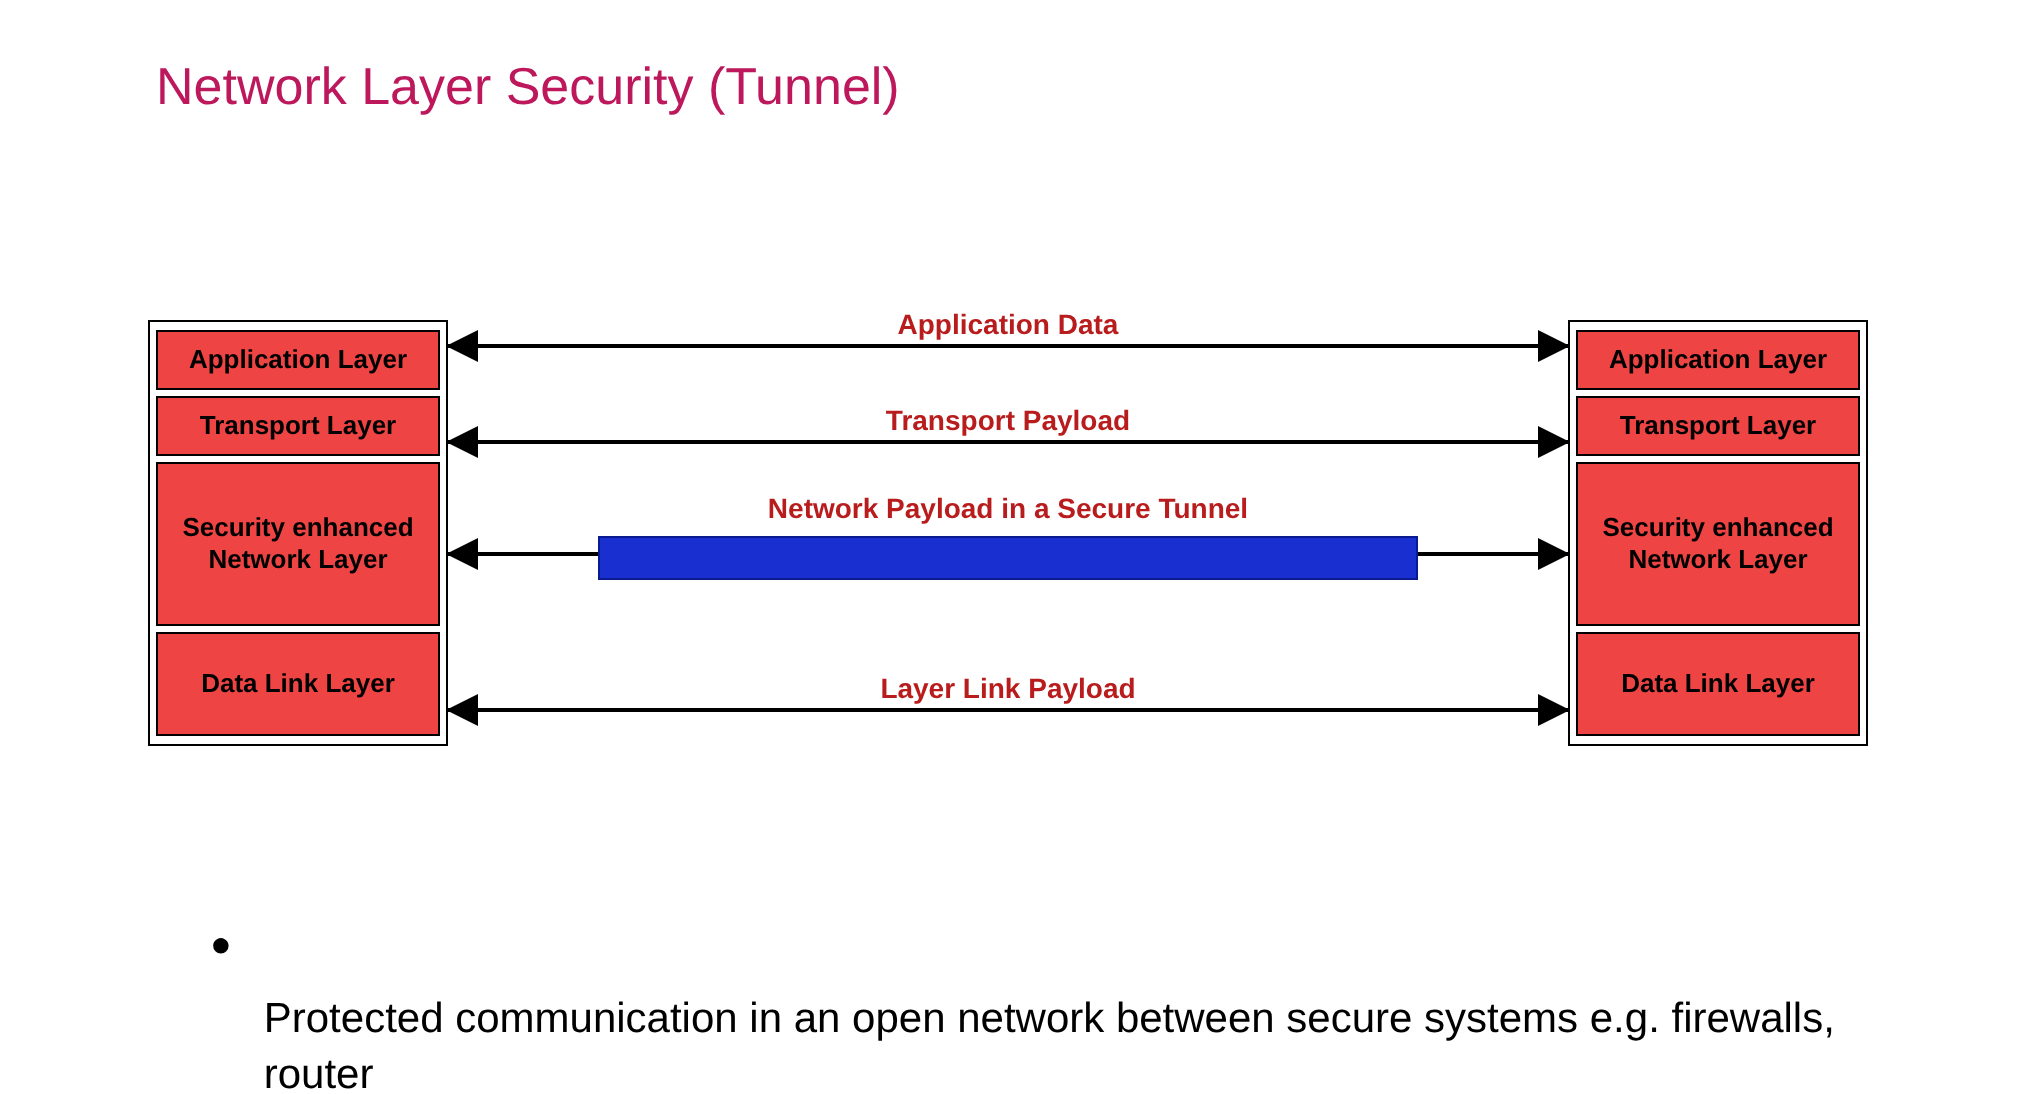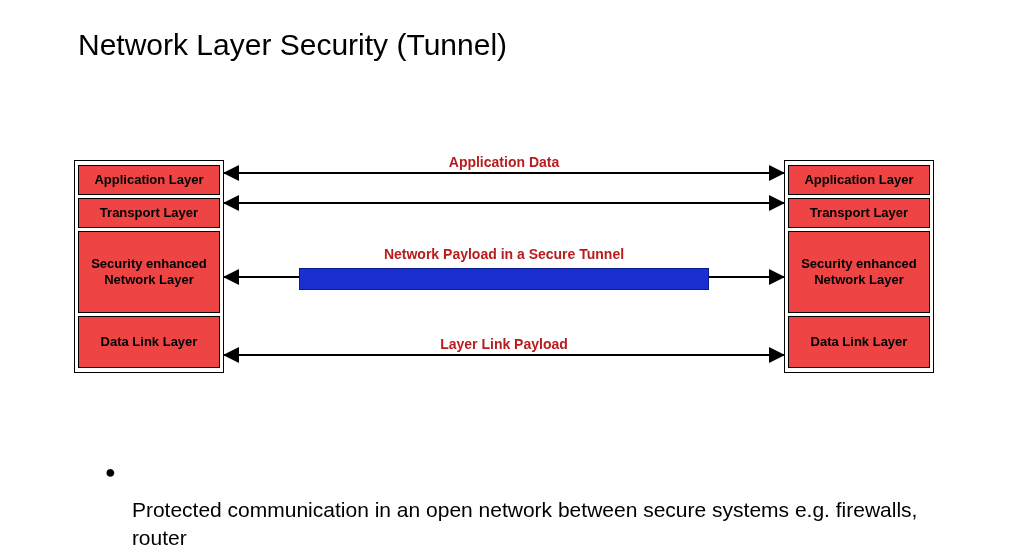--- a/index.html
+++ b/index.html
@@ -7,22 +7,22 @@
     font-family: Verdana, Geneva, sans-serif;
     width: 1011px;
     height: 547px;
     background: #ffffff;
     position: relative;
   }
   .title {
     position: absolute;
     top: 28px;
     left: 78px;
-    font-size: 30px;
-    color: #000000;
+    font-size: 26px;
+    color: #be185d;
     font-weight: 400;
   }
   .diagram {
     position: absolute;
     top: 160px;
     left: 74px;
     width: 860px;
     height: 240px;
   }
   .stack {
@@ -135,20 +135,21 @@
       <div class="layer h2row">Data Link Layer</div>
     </div>
   </div>
 
   <div class="arrow-wrap" style="top:-6px;">
     <div class="arrow-label">Application Data</div>
     <div class="arrow-line"></div>
   </div>
 
   <div class="arrow-wrap" style="top:42px;">
+    <div class="arrow-label">Transport Payload</div>
     <div class="arrow-line"></div>
   </div>
 
   <div class="arrow-wrap" style="top:86px;">
     <div class="arrow-label">Network Payload in a Secure Tunnel</div>
     <div class="arrow-line" style="margin-top:14px;"></div>
   </div>
   <div class="tunnel-bar" style="top:108px; left:225px; width:410px;"></div>
 
   <div class="arrow-wrap" style="top:176px;">

